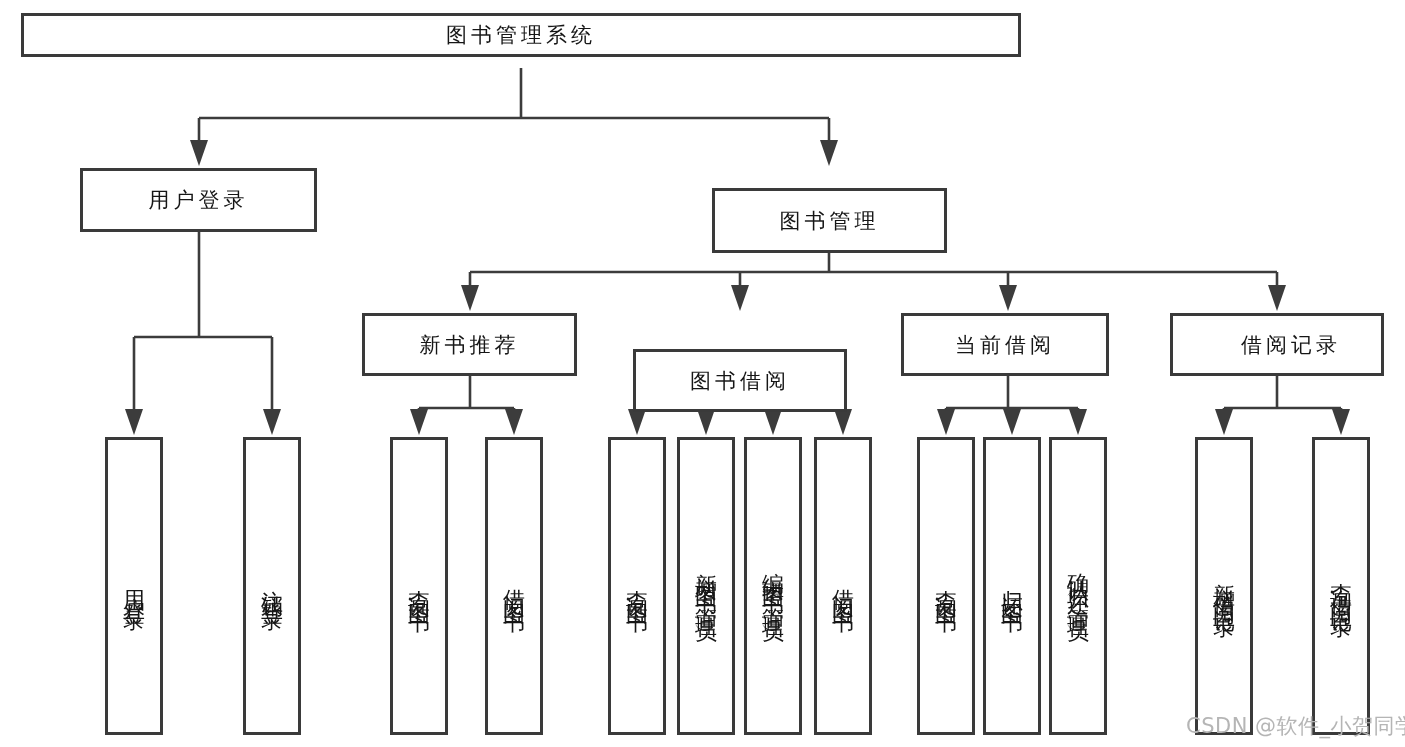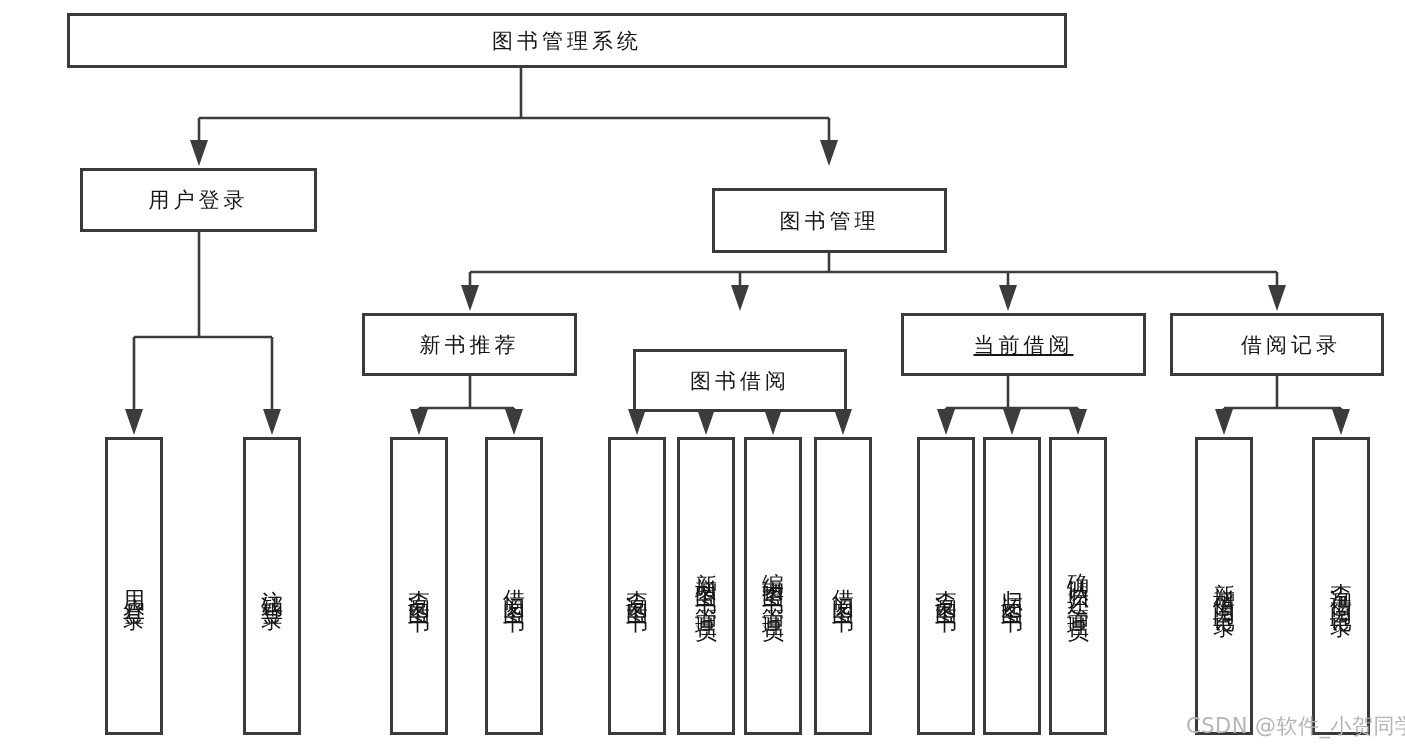--- a/index.html
+++ b/index.html
@@ -140,38 +140,38 @@
     <g>
       <path d="M1277 376 V408"></path>
       <path d="M1224 408 H1341"></path>
       <path d="M1224 408 V412"></path>
       <path d="M1341 408 V412"></path>
       <polygon points="1215,409 1233,409 1224,435"></polygon>
       <polygon points="1332,409 1350,409 1341,435"></polygon>
     </g>
   </svg>
 
-  <div class="box" style="left:21px; top:13px; width:1000px; height:55px;margin-left:46px;">
+  <div class="box" style="left:21px; top:13px; width:1000px; height:44px;">
     <span class="hlabel">图书管理系统</span>
   </div>
 
   <div class="box" style="left:80px; top:168px; width:237px; height:64px;">
     <span class="hlabel">用户登录</span>
   </div>
   <div class="box" style="left:712px; top:168px; width:235px; height:65px;margin-top:20px;">
     <span class="hlabel">图书管理</span>
   </div>
 
   <div class="box" style="left:362px; top:313px; width:215px; height:63px;align-items:center;">
     <span class="hlabel">新书推荐</span>
   </div>
   <div class="box" style="left:633px; top:313px; width:214px; height:63px;margin-top:36px;">
     <span class="hlabel">图书借阅</span>
   </div>
-  <div class="box" style="left:901px; top:313px; width:245px; height:63px;text-decoration:underline;">
+  <div class="box" style="left:901px; top:313px; width:208px; height:63px;">
     <span class="hlabel">当前借阅</span>
   </div>
   <div class="box" style="left:1170px; top:313px; width:214px; height:63px;padding-left:28px;">
     <span class="hlabel">借阅记录</span>
   </div>
 
   <div class="box leaf-box" style="left:105px;">
     <span class="vlabel">用户登录</span>
   </div>
   <div class="box leaf-box" style="left:243px;">

